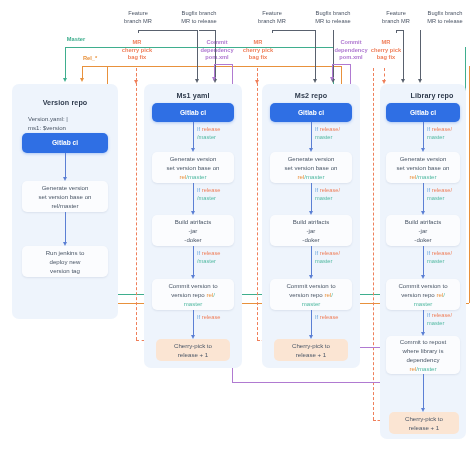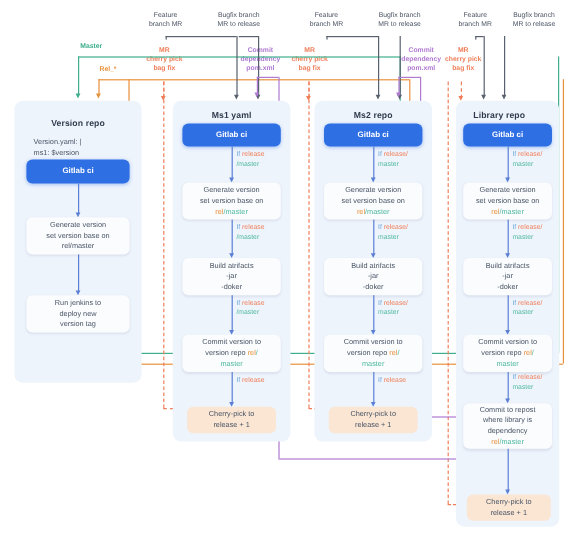--- a/index.html
+++ b/index.html
@@ -295,21 +295,21 @@
   <div class="arrow" style="left:308.5px;top:335px;border-top:4px solid #5b7fd4;"></div>
   <div class="elabel" style="left:315px;top:314px;width:46px;">
     <span class="tok-if">If </span><span class="tok-release">release</span>
   </div>
   <div class="node cherry" style="left:274px;top:339px;width:74px;height:22px;flex-direction:column;">
     <div>Cherry-pick to</div>
     <div>release + 1</div>
   </div>
 
   <div class="panel" style="left:380px;top:84px;width:86px;height:355px;"></div>
-  <div class="panel-title" style="left:380px;top:91px;width:72px;">Library repo</div>
+  <div class="panel-title" style="left:380px;top:91px;width:72px;padding-left:16px;">Library repo</div>
   <div class="node cta" style="left:386px;top:103px;width:74px;height:19px;">Gitlab ci</div>
   <div class="ln vx" style="left:423px;top:122px;height:27px;background:#5b7fd4;"></div>
   <div class="arrow" style="left:420.5px;top:148px;border-top:4px solid #5b7fd4;"></div>
   <div class="elabel" style="left:427px;top:126px;width:44px;">
     <span class="tok-if">If </span><span class="tok-release">release/</span><br>
     <span class="tok-master">master</span>
   </div>
   <div class="node" style="left:386px;top:152px;width:74px;height:31px;flex-direction:column;">
     <div>Generate version</div>
     <div>set version base on</div>

